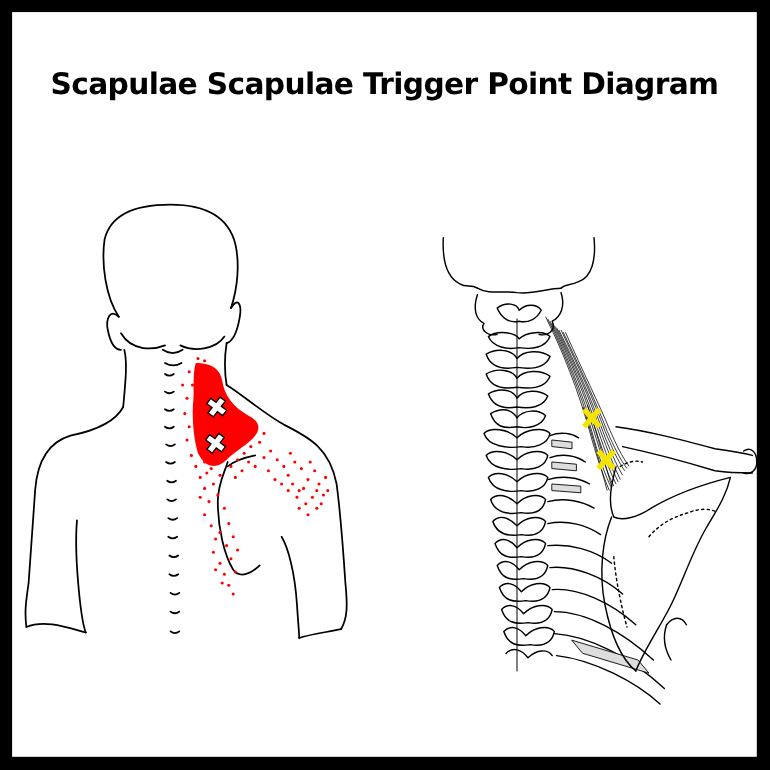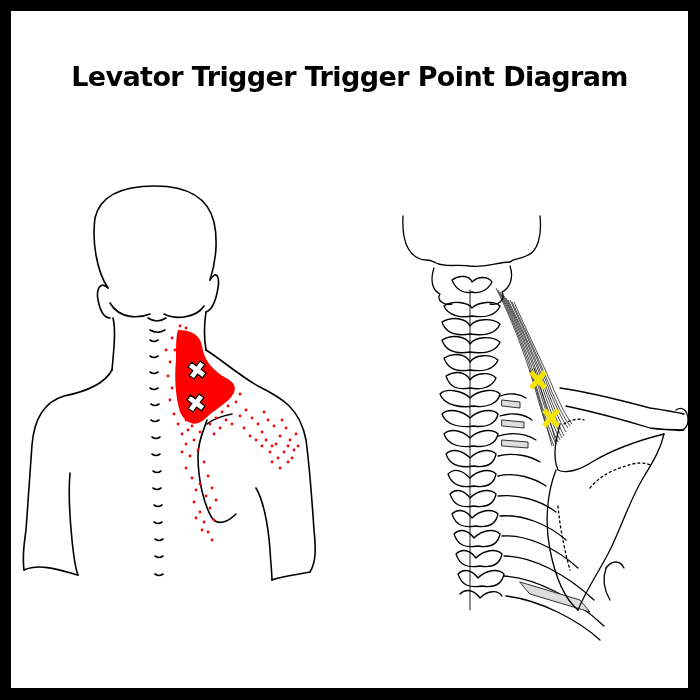--- a/index.html
+++ b/index.html
@@ -17,21 +17,21 @@
     font-family: "DejaVu Sans", sans-serif; font-weight: bold;
     font-size: 27px; color: #000; letter-spacing: -0.6px;
   }
   svg.art { position: absolute; left: 0; top: 0; }
 </style>
 </head>
 <body>
 
 <div class="frame">
   <div class="canvas">
-    <div class="title">Levator Trigger Trigger Point Diagram</div>
+    <div class="title">Scapulae Scapulae Trigger Point Diagram</div>
   </div>
 
   <svg class="art" width="700" height="700" viewBox="0 0 700 700">
 
     <g fill="none" stroke="#000" stroke-width="1.6" stroke-linecap="round" stroke-linejoin="round">
 
       <path d="M108,288 C96,270 92,240 95,218 C100,196 122,186 155,186 C188,186 208,198 214,222 C218,240 216,262 210,280"></path>
 
       <path d="M108,288 C100,280 96,290 98,300 C100,310 104,318 110,318"></path>
 

